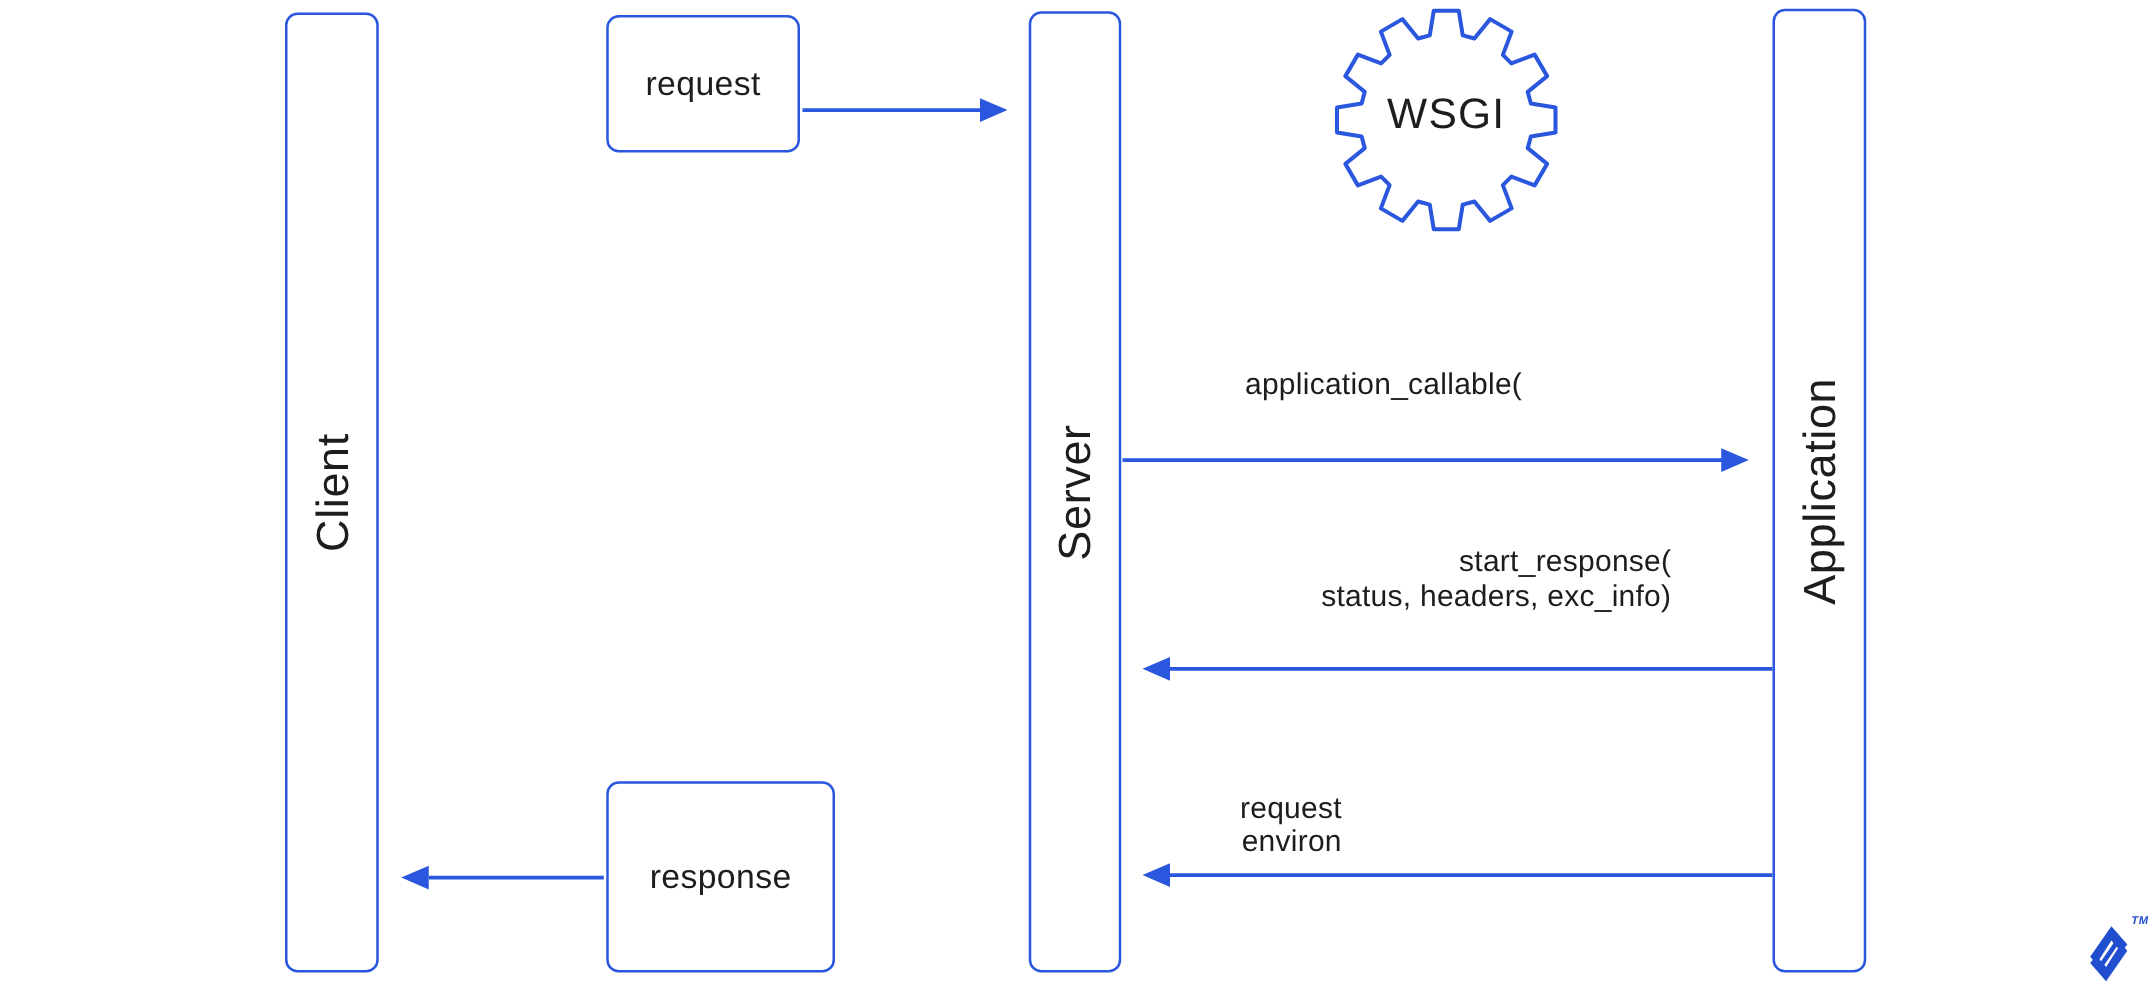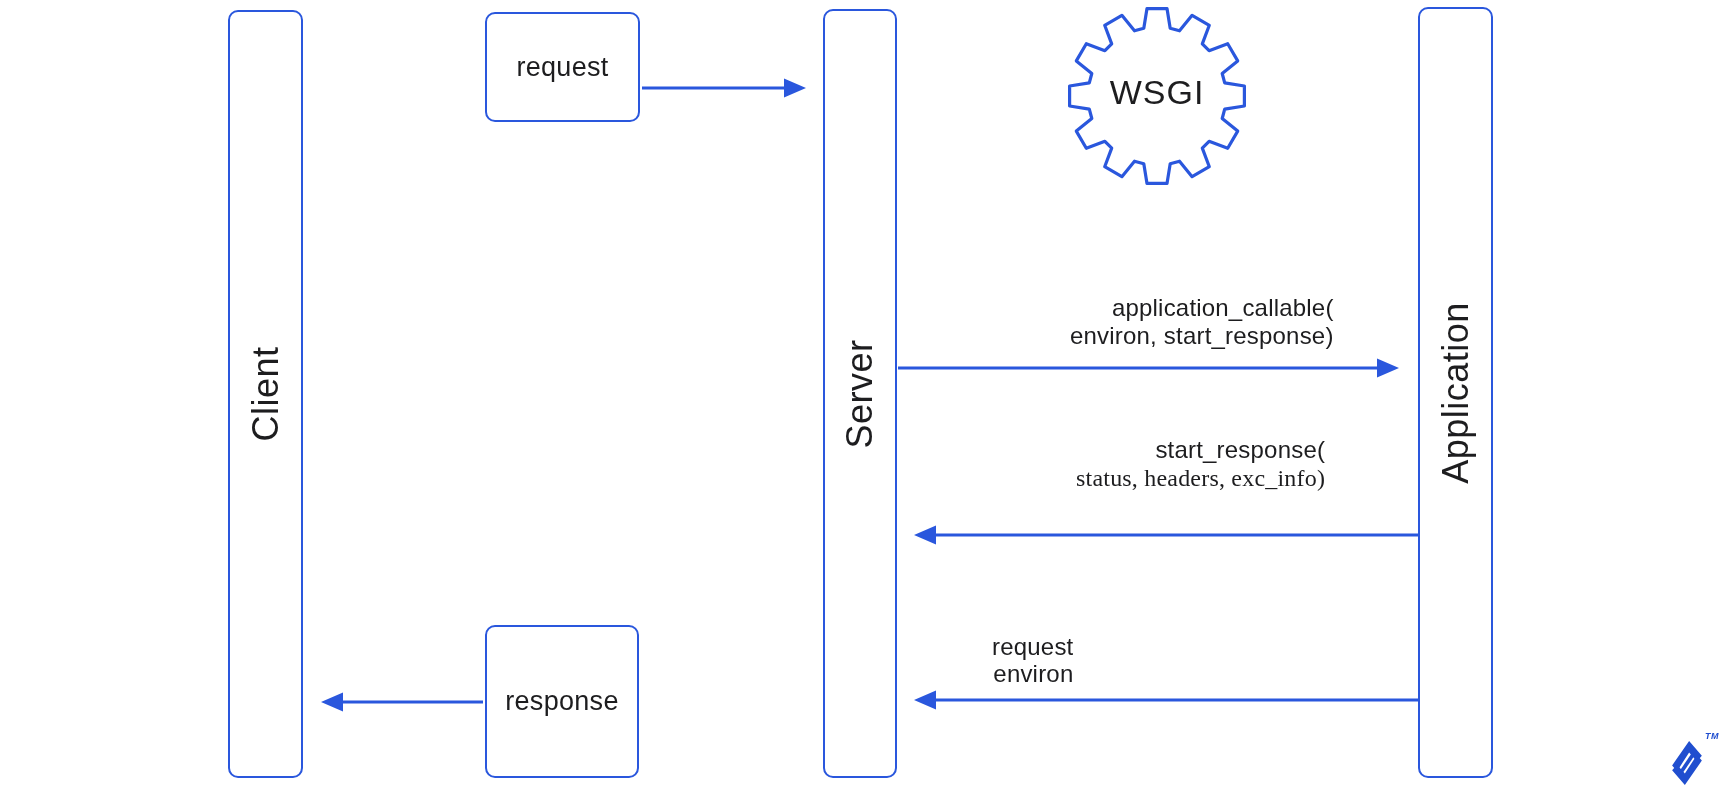--- a/index.html
+++ b/index.html
@@ -31,21 +31,21 @@
     box-sizing:border-box;
     display:flex;align-items:center;justify-content:center;
     font-size:27px;color:#1d1d1f;letter-spacing:0.3px;
   }
   .msg{
     position:absolute;
     font-size:24px;color:#1d1d1f;
     line-height:28px;white-space:nowrap;letter-spacing:0.2px;text-align:right;
   }
   .msg .indent1{margin-left:74px;}
-  .msg .indent2{margin-left:84px;font-family:Liberation Serif, serif;}
+  .msg .indent2{margin-left:65px;}
   .msg3{line-height:27px;}
   .gear-label{
     position:absolute;left:1157px;top:92px;
     transform:translate(-50%,-50%);
     font-size:34px;color:#1d1d1f;letter-spacing:1px;
   }
   .tm{
     position:absolute;left:1705px;top:731px;
     font-size:9px;font-weight:bold;color:#204ecf;letter-spacing:0.5px;font-style:italic;
   }
@@ -102,29 +102,28 @@
   </div>
 
   <div class="lifeline" style="left:1418px;top:7px;width:75px;height:771px;">
     <span class="lifeline-label">Application</span>
   </div>
 
   <div class="flowbox" style="left:485px;top:12px;width:155px;height:110px;">
     <span>request</span>
   </div>
 
-  <div class="flowbox" style="left:485px;top:625px;width:154px;height:153px;">
+  <div class="flowbox" style="left:485px;top:625px;width:183px;height:153px;">
     <span>response</span>
   </div>
 
   <div class="gear-label">WSGI</div>
 
   <div class="msg" style="left:996px;top:294px;">
     <div>application_callable(</div>
-    <div class="indent1">environ, start_response)</div>
   </div>
 
   <div class="msg" style="left:992px;top:436px;">
     <div>start_response(</div>
     <div class="indent2">status, headers, exc_info)</div>
   </div>
 
   <div class="msg msg3" style="left:992px;top:633px;">
     <div>request</div>
     <div>environ</div>

